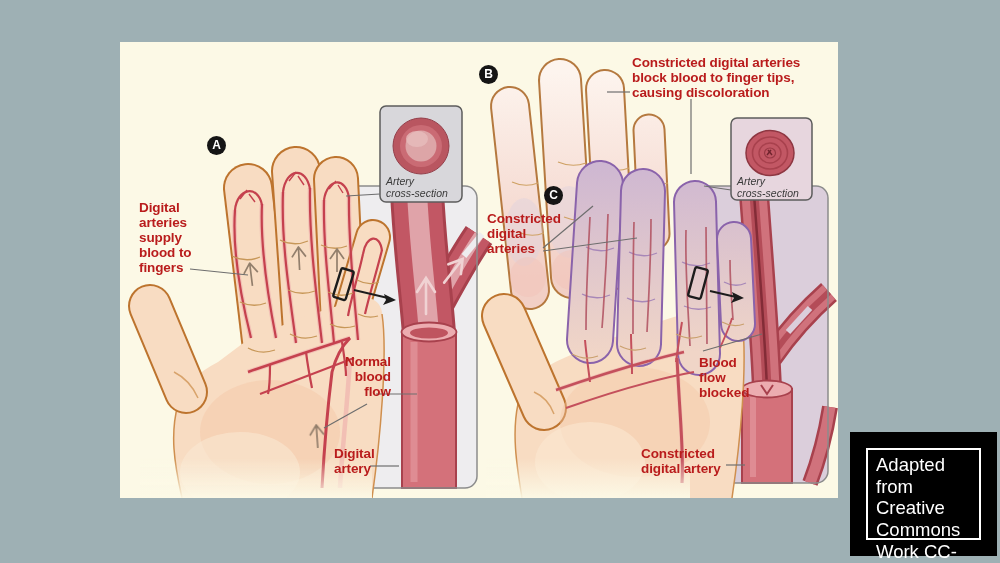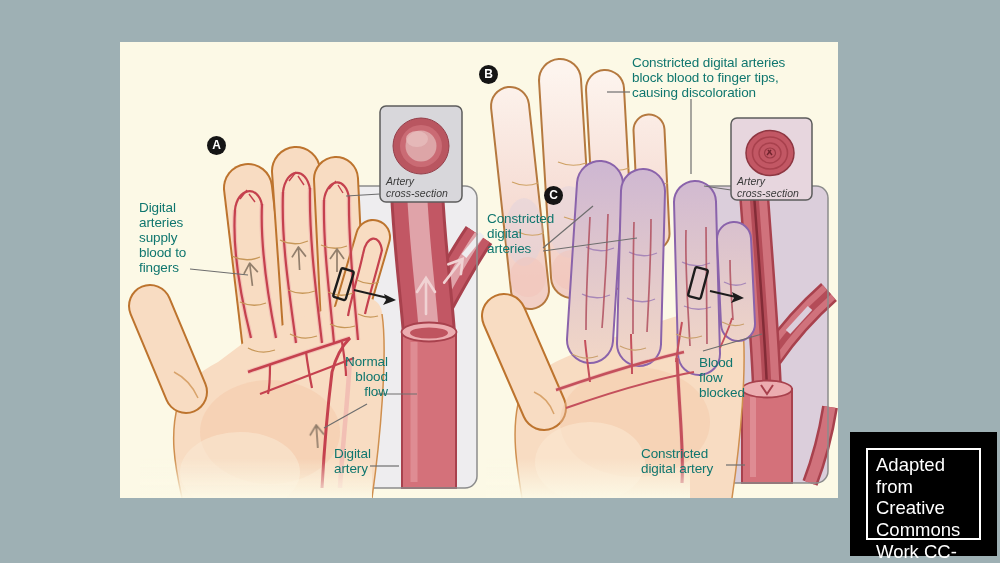--- a/index.html
+++ b/index.html
@@ -1,21 +1,21 @@
 <!DOCTYPE html>
 <html><head>
 <meta charset="utf-8">
 <style>
   html,body{margin:0;padding:0;}
   .stage{position:relative;width:1000px;height:563px;background:#9eb0b4;overflow:hidden;
          font-family:"Liberation Sans",sans-serif;}
   .panel{position:absolute;left:120px;top:42px;width:718px;height:456px;background:#fcf9e6;}
   .panel svg{position:absolute;left:0;top:0;}
-  .lbl{position:absolute;white-space:pre-line;font-weight:normal;font-size:13.5px;line-height:1.11;
-       color:#0f766e;letter-spacing:-0.1px;}
+  .lbl{position:absolute;white-space:pre-line;font-weight:bold;font-size:13.5px;line-height:1.11;
+       color:#b91c1c;letter-spacing:-0.1px;}
   .lbl-italic{position:absolute;white-space:pre-line;font-style:italic;font-weight:normal;
        font-size:10.5px;line-height:1.12;color:#3a3a3a;}
   .badge{position:absolute;width:19px;height:19px;border-radius:50%;background:#151515;color:#fff;
        font-weight:bold;font-size:12px;line-height:19px;text-align:center;}
   #lbl-digital-arteries{left:19px;top:158px;width:92px;}
   #lbl-xsec-left{left:266px;top:134px;width:76px;}
   #lbl-normal-flow{left:225px;top:312px;text-align:right;}
   #lbl-digital-artery{left:214px;top:404px;}
   #lbl-constricted-block{left:512px;top:13px;width:210px;}
   #lbl-constricted-arteries{left:367px;top:169px;}

